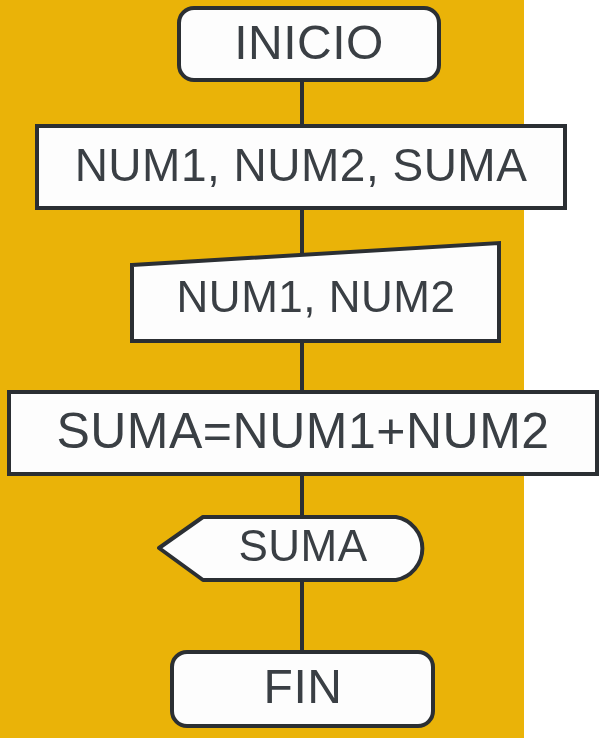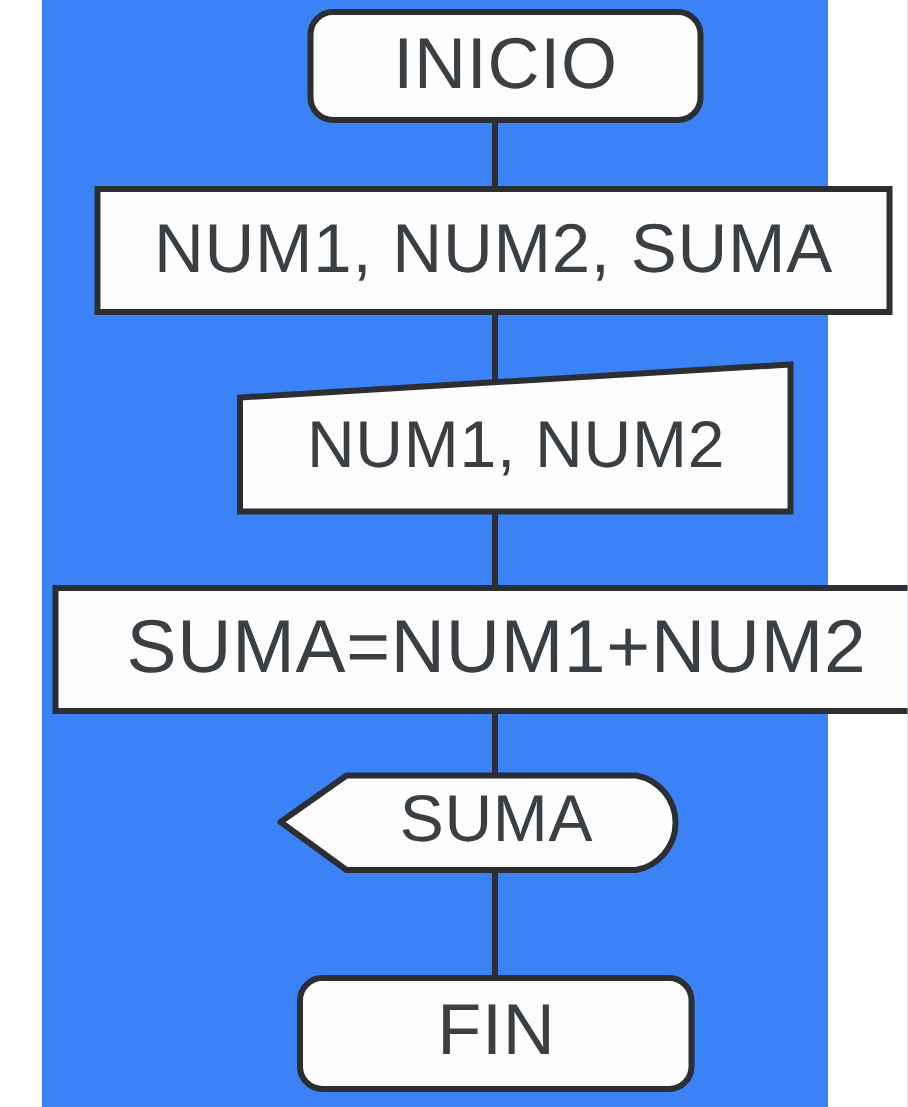--- a/index.html
+++ b/index.html
@@ -10,22 +10,21 @@
   body {
     width: 605px;
     height: 738px;
     font-family: "Liberation Sans", sans-serif;
     overflow: hidden;
   }
   #flowchart-root {
     position: relative;
     width: 524px;
     height: 738px;
-    background: #3b82f6;
-    margin-left: 28px;
+    background: #eab308;
   }
   svg#flowchart-svg {
     display: block;
     width: 605px;
     height: 738px;
   }
   .shape-outline {
     fill: #fdfdfd;
     stroke: #2b2f33;
     stroke-width: 4;

